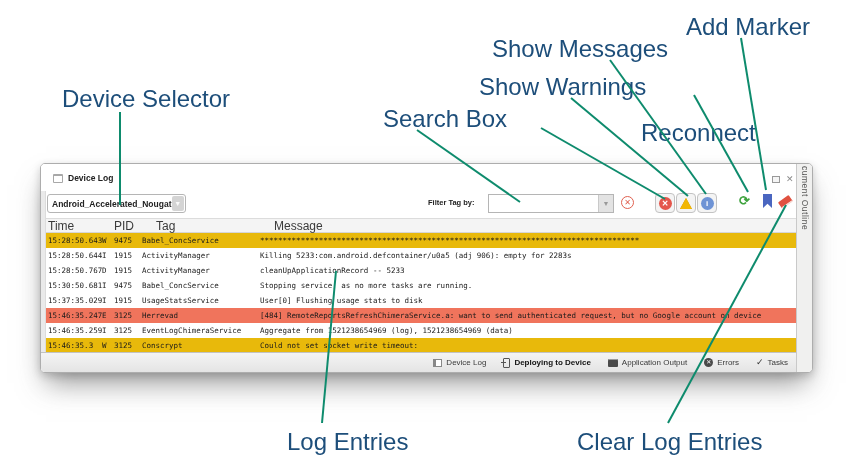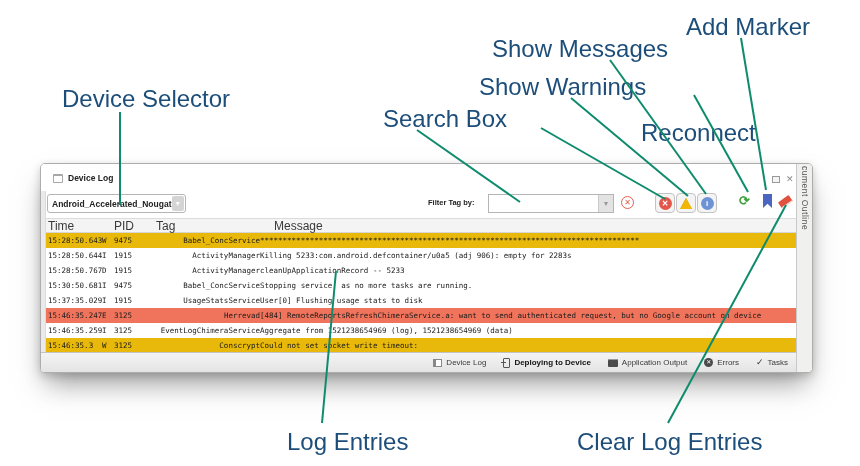--- a/index.html
+++ b/index.html
@@ -99,21 +99,21 @@
   .log-row {
     height:15px; display:flex; align-items:center;
     font-family:"DejaVu Sans Mono", monospace; font-size:7.5px; color:#1a1a1a;
     white-space:nowrap; overflow:hidden; padding-left:2px; background:#fff;
   }
   .log-row.hl-warning { background:#e8b90b; }
   .log-row.hl-error   { background:#f0745c; }
   .c-time { width:50px; }
   .c-lvl  { width:16px; text-align:left; padding-left:4px; }
   .c-pid  { width:28px; }
-  .c-tag  { width:118px;text-align:right; }
+  .c-tag  { width:118px; }
   .c-msg  { flex:1; overflow:hidden; }
   .h-time { width:66px; }
   .h-pid  { width:28px; }
   .h-tag  { width:118px;margin-left:14px; }
   .h-msg  { flex:1; }
 
   
   .status-bar {
     position:absolute; left:0; right:0; bottom:0; height:20px;
     background:linear-gradient(#f4f4f4,#e4e4e4); border-top:1px solid #c2c2c2;

